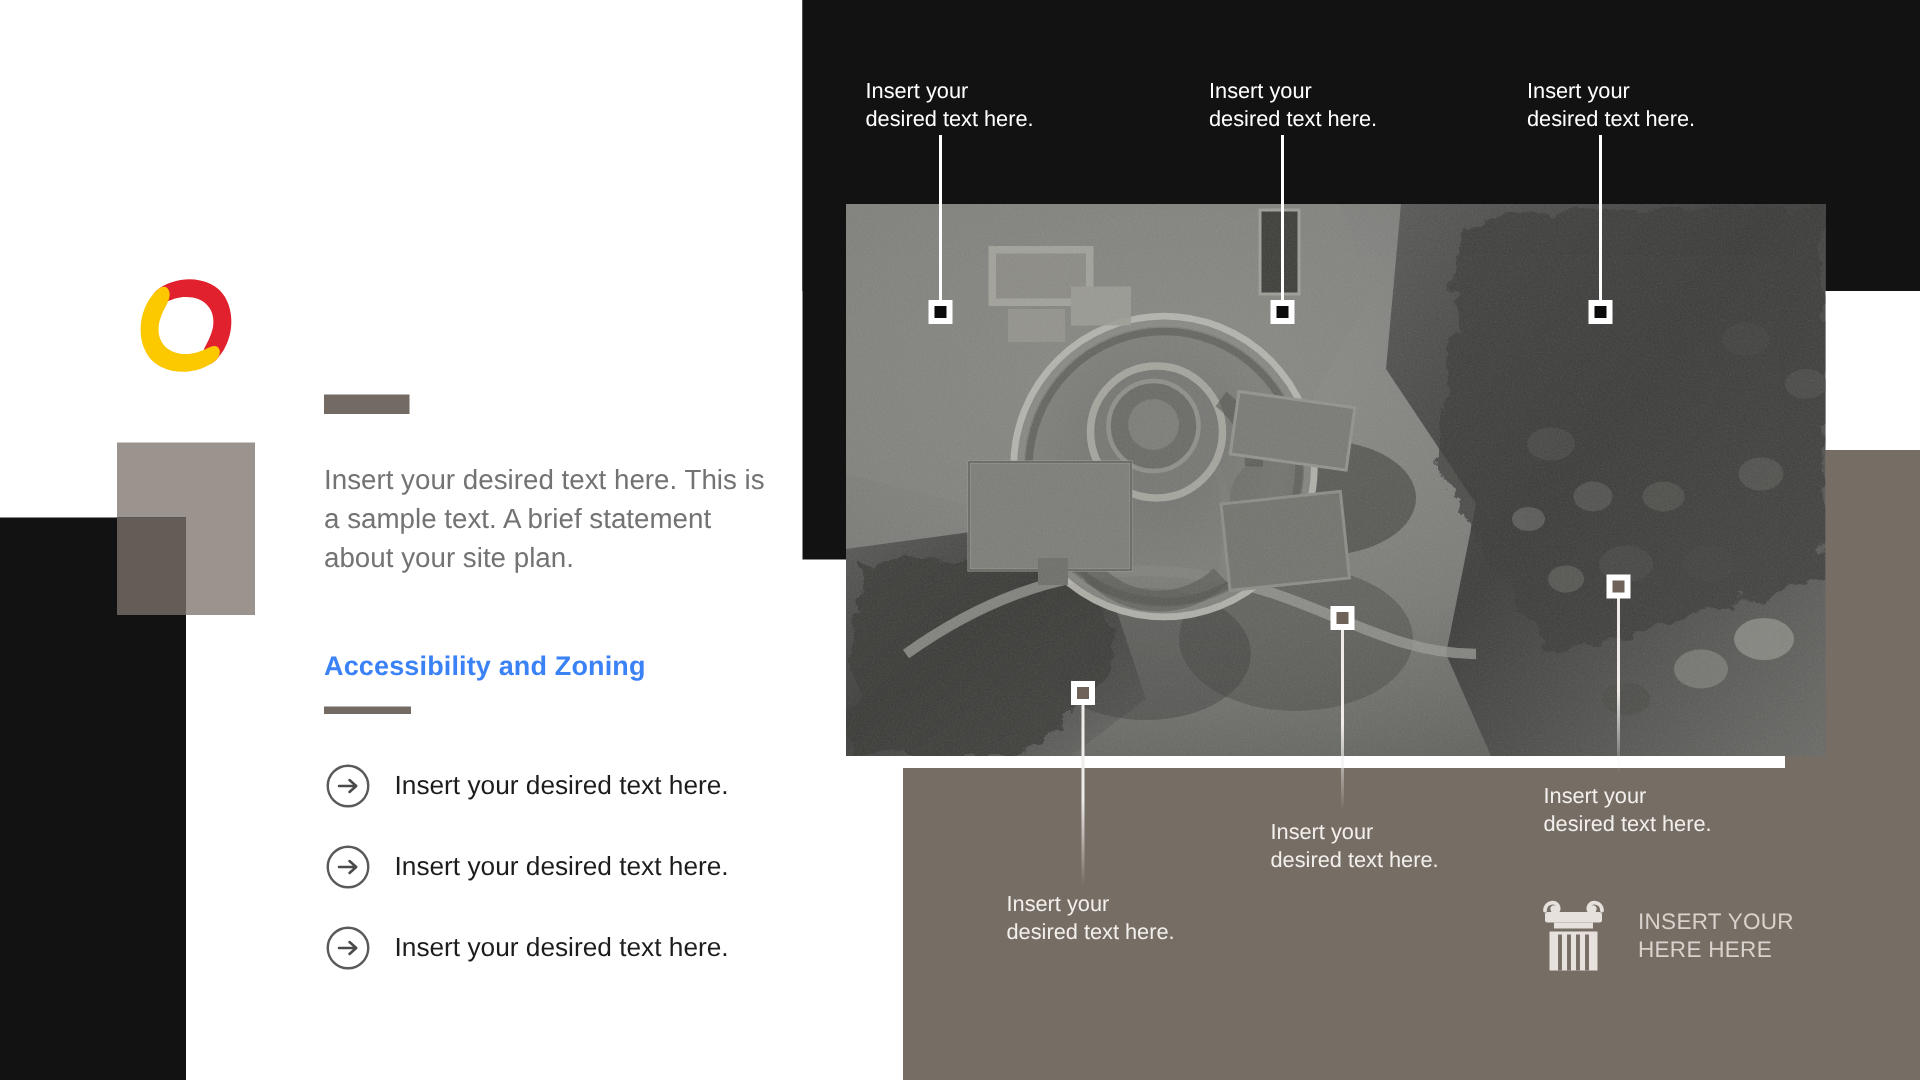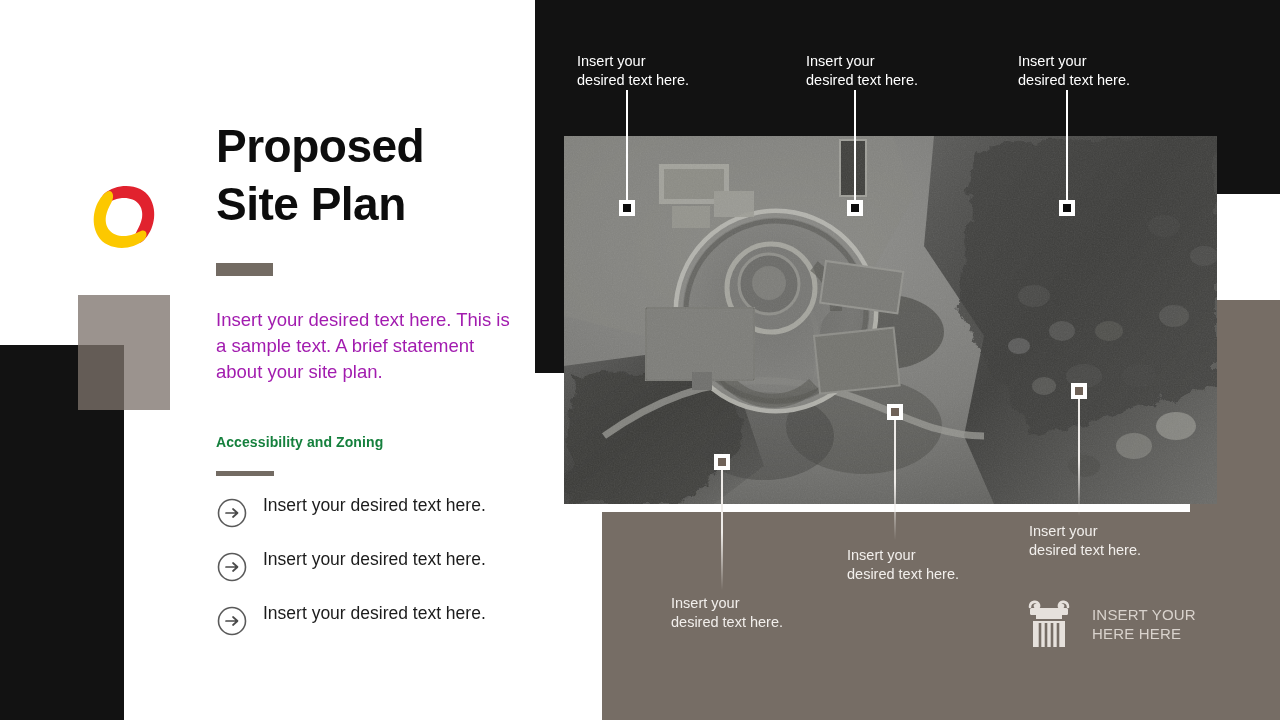--- a/index.html
+++ b/index.html
@@ -36,27 +36,27 @@
 
   
   .logo-mark{position:absolute;left:88px;top:178px;width:72px;height:80px;z-index:6;}
   .logo-mark svg{width:100%;height:100%;display:block;}
 
   
   .title{position:absolute;left:216px;top:118px;width:330px;z-index:6;
          font-size:46px;line-height:1.26;font-weight:bold;color:#0d0d0d;letter-spacing:-0.5px;}
   .accent-bar{position:absolute;left:216px;top:263px;width:57px;height:13px;background:#736b63;z-index:6;}
   .lead{position:absolute;left:216px;top:307px;width:300px;z-index:6;
-        font-size:18.5px;line-height:1.41;color:#a21caf;}
+        font-size:18.5px;line-height:1.41;color:#737373;}
   .subhead{position:absolute;left:216px;top:434px;z-index:6;
-        font-size:14px;font-weight:bold;color:#15803d;letter-spacing:.1px;}
+        font-size:18px;font-weight:bold;color:#3b82f6;letter-spacing:.1px;}
   .accent-bar2{position:absolute;left:216px;top:471px;width:58px;height:5px;background:#736b63;z-index:6;}
 
   .bullets{position:absolute;left:216px;top:497px;z-index:6;}
-  .bullet{display:flex;align-items:flex-start;height:54px;}
+  .bullet{display:flex;align-items:center;height:54px;}
   .bullet .ico{width:32px;height:32px;flex:0 0 32px;margin-right:15px;}
   .bullet .ico svg{display:block;width:32px;height:32px;}
   .bullet .btxt{font-size:17.5px;color:#1c1c1c;line-height:1;}
 
   
   .callout{position:absolute;z-index:8;}
   .co-text{font-size:14.5px;line-height:1.32;color:#ffffff;white-space:nowrap;}
   .co-text.dark{color:#f2efec;}
   .co-line{position:absolute;width:2px;background:#ffffff;z-index:7;}
   .co-line.fade-down{background:linear-gradient(to bottom,#efece9 0%, #efece9 55%, rgba(239,236,233,0) 100%);}
@@ -185,24 +185,20 @@
 
   <div class="logo-mark">
     <svg viewBox="0 0 72 80" aria-hidden="true">
       <path d="M16 16 C30 4, 54 6, 62 20 C70 34, 66 52, 56 62 C52 66, 48 66, 47 61 C46 55, 52 50, 54 40
                C56 28, 48 19, 34 20 C26 21, 22 24, 19 25 C14 27, 11 21, 16 16 Z" fill="#e1222e"></path>
       <path d="M56 62 C42 74, 18 72, 10 58 C2 44, 6 26, 16 16 C20 12, 24 12, 25 17 C26 23, 20 28, 18 38
                C16 50, 24 59, 38 58 C46 57, 50 54, 53 53 C58 51, 61 57, 56 62 Z" fill="#fcc800"></path>
     </svg>
   </div>
 
-  <div class="title">
-    <div>Proposed</div>
-    <div>Site Plan</div>
-  </div>
 
   <div class="accent-bar"></div>
 
   <div class="lead">Insert your desired text here. This is a sample text. A brief statement about your site plan.</div>
 
   <div class="subhead">Accessibility and Zoning</div>
   <div class="accent-bar2"></div>
 
   <div class="bullets">
     <div class="bullet">

